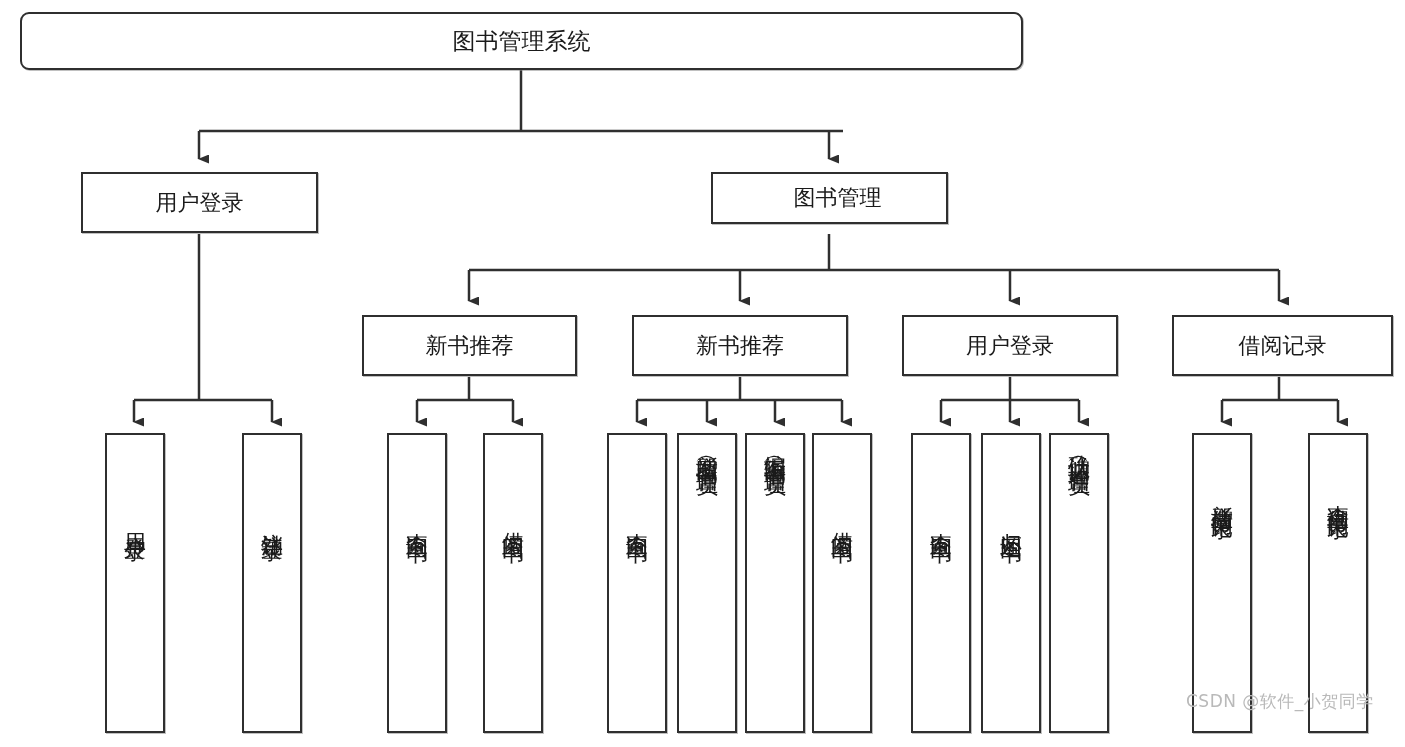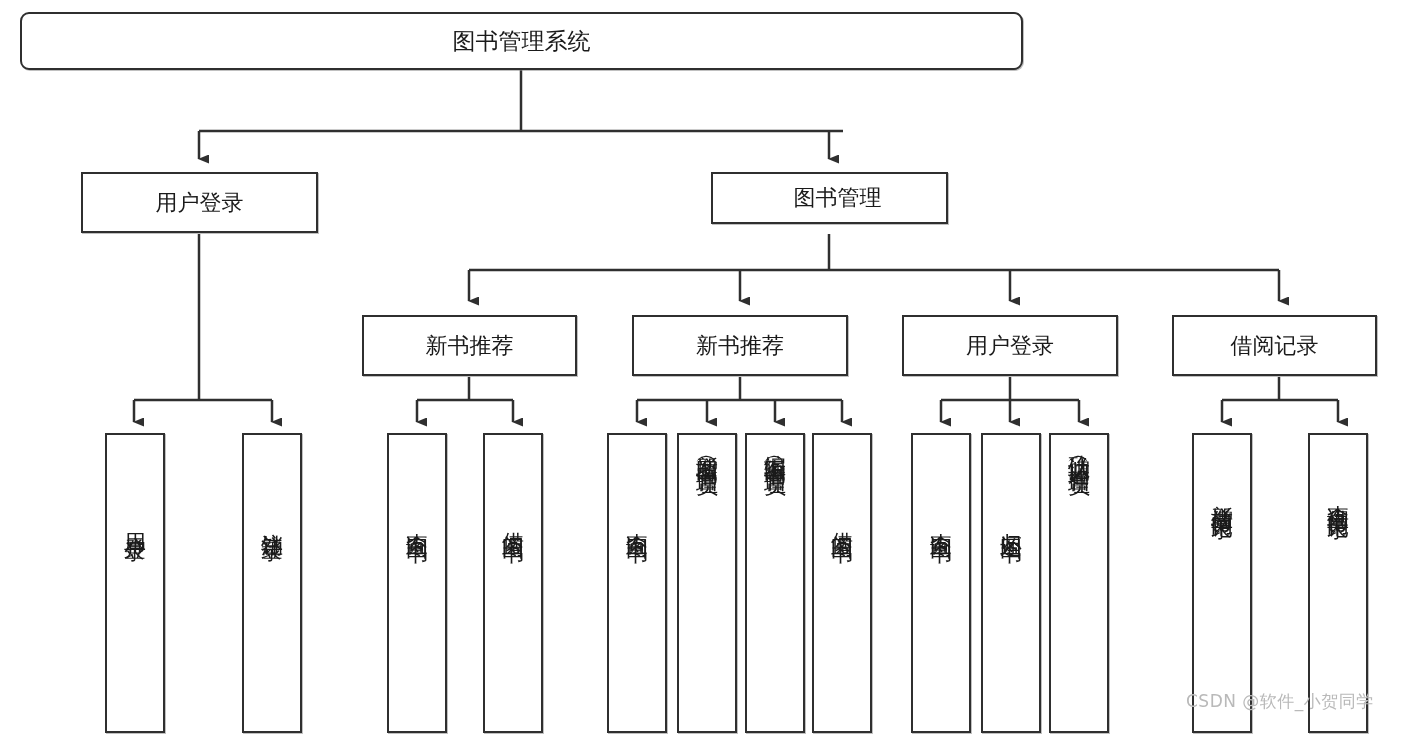--- a/index.html
+++ b/index.html
@@ -134,21 +134,21 @@
   <div class="node branch" style="left:81px; top:172px; width:237px; height:61px;">用户登录</div>
 
   <div class="node branch" style="left:711px; top:172px; width:237px; height:52px;padding-left:16px;">图书管理</div>
 
   <div class="node branch" style="left:362px; top:315px; width:215px; height:61px;">新书推荐</div>
 
   <div class="node branch" style="left:632px; top:315px; width:216px; height:61px;">新书推荐</div>
 
   <div class="node branch" style="left:902px; top:315px; width:216px; height:61px;">用户登录</div>
 
-  <div class="node branch" style="left:1172px; top:315px; width:205px; height:61px;">借阅记录</div>
+  <div class="node branch" style="left:1172px; top:315px; width:221px; height:61px;">借阅记录</div>
 
   <div class="node leaf pad-top" style="left:105px; top:433px; width:60px; height:300px;">
     <span class="vlabel">用户登录</span>
   </div>
 
   <div class="node leaf pad-top" style="left:242px; top:433px; width:60px; height:300px;">
     <span class="vlabel">注销登录</span>
   </div>
 
   <div class="node leaf pad-top" style="left:387px; top:433px; width:60px; height:300px;">

